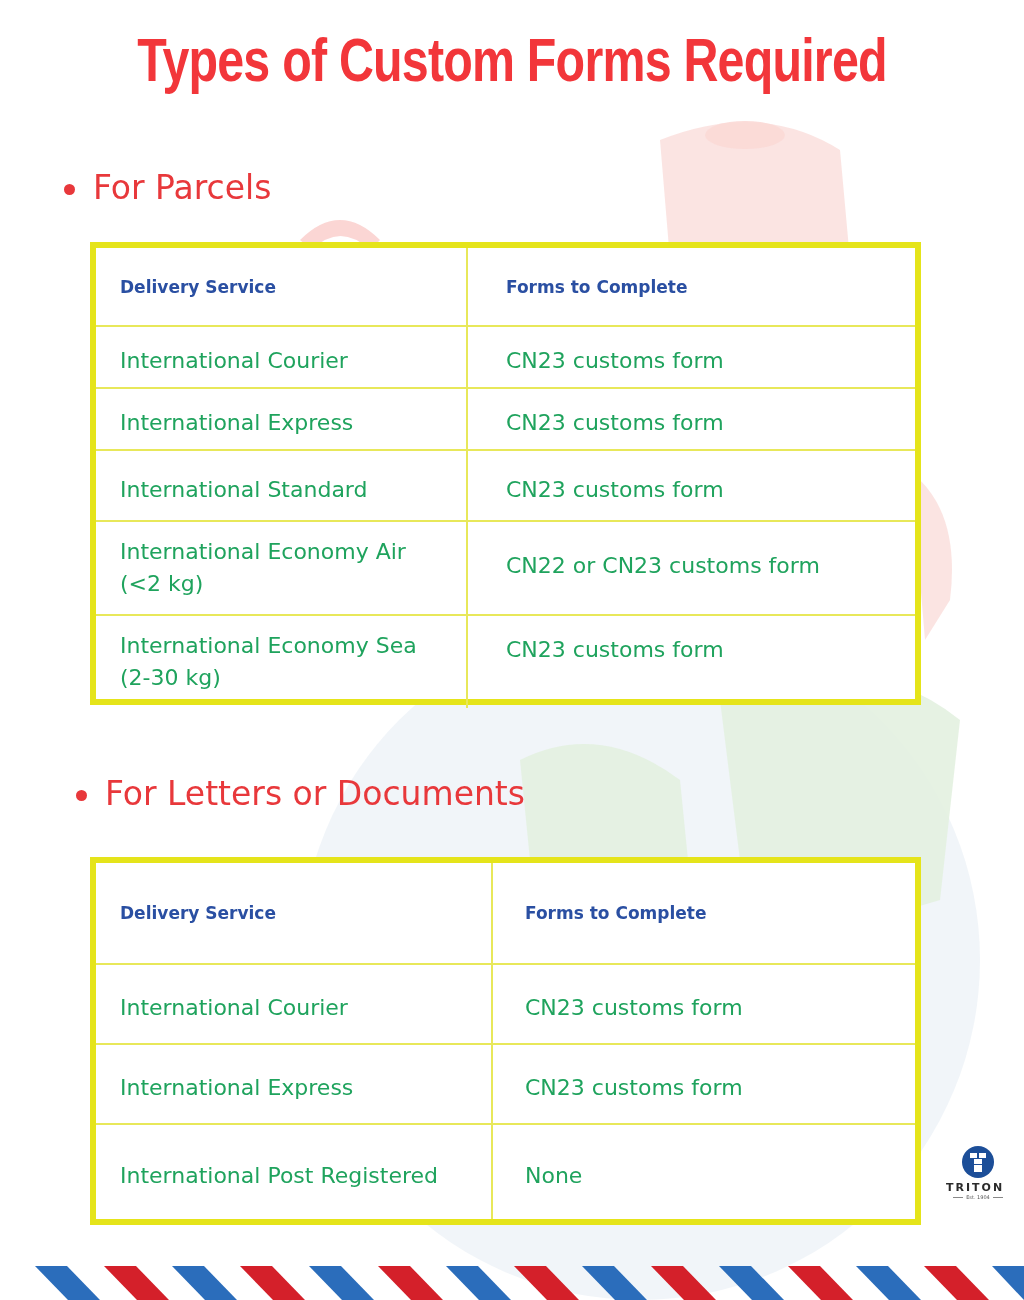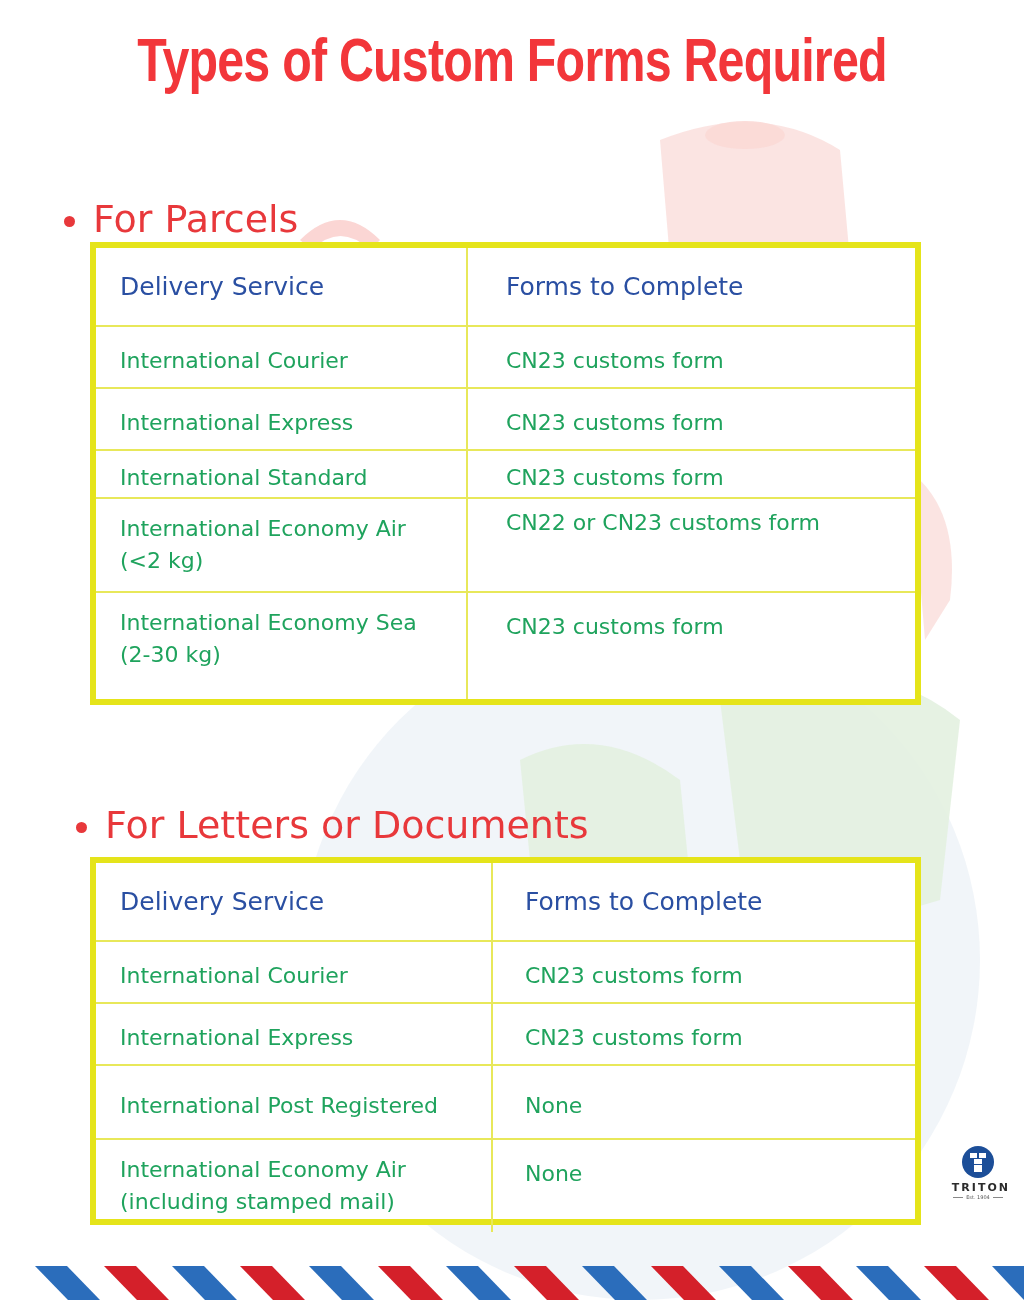--- a/index.html
+++ b/index.html
@@ -13,53 +13,53 @@
     position: absolute; left: 0; right: 0; top: 24px;
     text-align: center;
     font-family: "Liberation Sans Narrow", "Liberation Sans", sans-serif;
     font-weight: bold; font-size: 62px; color: #f2363a;
     letter-spacing: -1px;
     transform: scaleX(0.78); transform-origin: center;
   }
   .section-heading {
     position: absolute; display: flex; align-items: center;
     font-family: "DejaVu Sans", sans-serif;
-    font-size: 38px; color: #e8383b; margin-top: 29px;
+    font-size: 33px; color: #e8383b;
   }
   .bullet {
     width: 11px; height: 11px; border-radius: 50%; background: #e8383b;
     margin-right: 18px; margin-top: 4px;
   }
   .table-wrap {
     position: absolute; border: 6px solid #e5e41a; background: #fff;
     box-sizing: border-box;
   }
   table { border-collapse: collapse; width: 100%; height: 100%; }
   td, th {
     border: 2px solid #e8e85a; text-align: left; vertical-align: top;
     box-sizing: border-box;
   }
   tr:first-child td, tr:first-child th { border-top: none; }
   tr:last-child td { border-bottom: none; }
   td:first-child, th:first-child { border-left: none; }
   td:last-child, th:last-child { border-right: none; }
   th {
-    font-family: "DejaVu Sans", sans-serif; font-weight: normal;
-    color: #2a4fa2; font-size: 25px; vertical-align: middle;
+    font-family: "DejaVu Sans", sans-serif; font-weight: bold;
+    color: #2a4fa2; font-size: 17px; vertical-align: middle;
     padding: 0 24px;
   }
   td {
     font-family: "DejaVu Sans", sans-serif; color: #1fa35d;
     font-size: 22px; line-height: 32px; padding: 14px 24px;
   }
   td.single { vertical-align: middle; padding-top: 8px; padding-bottom: 0; }
   td.col2 { padding-left: 38px; }
   .logo {
     position: absolute; left: 946px; top: 1146px; width: 64px;
-    text-align: right;
+    text-align: left;
   }
   .logo-circle {
     width: 32px; height: 32px; border-radius: 50%; background: #1c4e98;
     margin: 0 auto; position: relative;
   }
   .logo-name {
     font-family: "DejaVu Sans", sans-serif; font-weight: bold;
     font-size: 11px; letter-spacing: 2px; color: #2b2b2b; margin-top: 3px;
   }
   .logo-est {
@@ -101,27 +101,27 @@
       <th class="col2" style="padding-left:38px">Forms to Complete</th>
     </tr>
     <tr style="height:62px">
       <td class="single">International Courier</td>
       <td class="single col2">CN23 customs form</td>
     </tr>
     <tr style="height:62px">
       <td class="single">International Express</td>
       <td class="single col2">CN23 customs form</td>
     </tr>
-    <tr style="height:48px">
+    <tr style="height:71px">
       <td class="single">International Standard</td>
       <td class="single col2">CN23 customs form</td>
     </tr>
     <tr style="height:80px">
       <td>International Economy Air (&lt;2 kg)</td>
-      <td class="col2" style="padding-top:8px">CN22 or CN23 customs form</td>
+      <td class="col2" style="padding-top:28px">CN22 or CN23 customs form</td>
     </tr>
     <tr>
       <td>International Economy Sea (2-30 kg)</td>
       <td class="col2" style="padding-top:18px">CN23 customs form</td>
     </tr>
   </tbody>
     </table>
 </div>
 
 <div class="section-heading" style="left:76px; top:774px;justify-content:space-between;">
@@ -144,24 +144,20 @@
       <td class="single">International Courier</td>
       <td class="single" style="padding-left:32px">CN23 customs form</td>
     </tr>
     <tr style="height:62px">
       <td class="single">International Express</td>
       <td class="single" style="padding-left:32px">CN23 customs form</td>
     </tr>
     <tr style="height:74px">
       <td class="single">International Post Registered</td>
       <td class="single" style="padding-left:32px">None</td>
-    </tr>
-    <tr>
-      <td>International Economy Air (including stamped mail)</td>
-      <td style="padding-left:32px; padding-top:18px">None</td>
     </tr>
   </tbody>
     </table>
 </div>
 
 <div class="logo">
   <div class="logo-circle">
     <svg width="32" height="32" viewBox="0 0 32 32">
       <rect x="8" y="7" width="7" height="5" fill="#fff"></rect>
       <rect x="17" y="7" width="7" height="5" fill="#fff"></rect>

